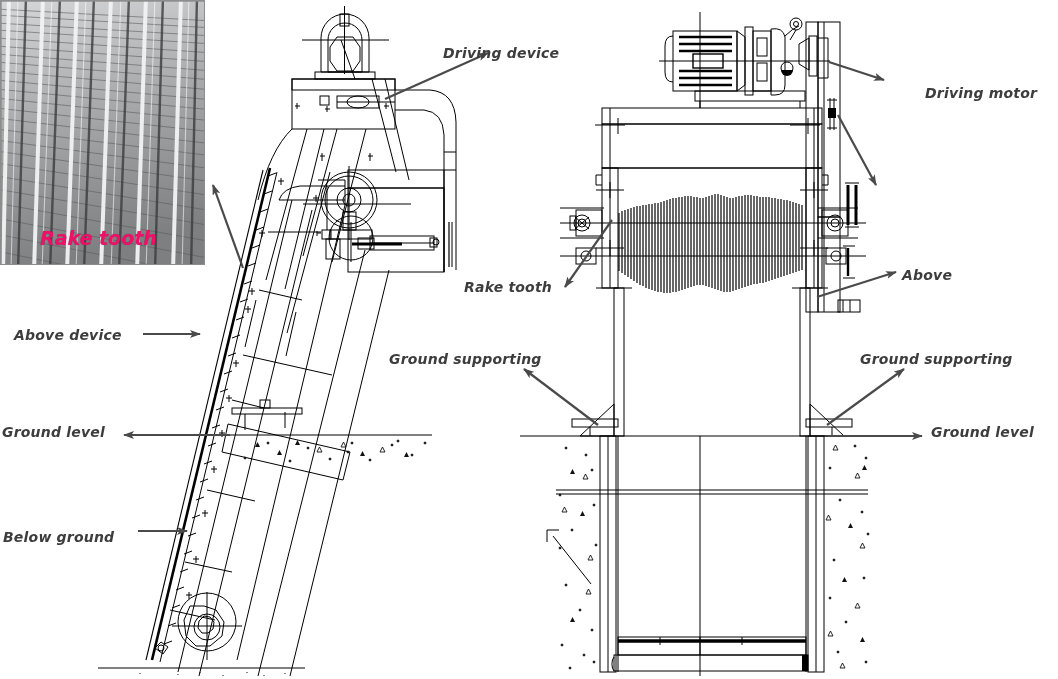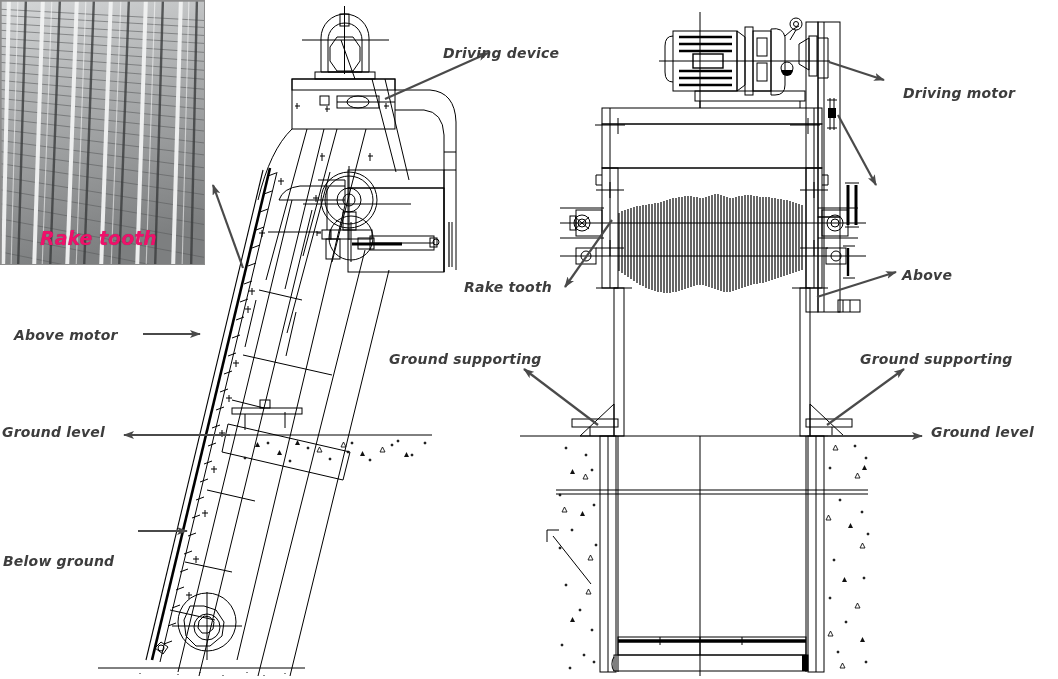--- a/index.html
+++ b/index.html
@@ -570,23 +570,23 @@
     <line x1="827" y1="425" x2="904" y2="369" marker-end="url(#ah)"></line>
     <line x1="143" y1="334" x2="200" y2="334" marker-end="url(#ah)"></line>
     <line x1="138" y1="531" x2="187" y2="531" marker-end="url(#ah)"></line>
     <line x1="230" y1="435" x2="124" y2="435" marker-end="url(#ah)"></line>
     <line x1="828" y1="436" x2="922" y2="436" marker-end="url(#ah)"></line>
     <line x1="243" y1="268" x2="213" y2="185" marker-end="url(#ah)"></line>
   </g>
 </svg>
 
 <div class="lbl" style="left:443px;top:45px;">Driving device</div>
-<div class="lbl" style="left:903px;top:85px;font-style:italic;">Driving motor</div>
+<div class="lbl" style="left:925px;top:85px;font-style:italic;">Driving motor</div>
 <div class="lbl" style="left:902px;top:267px;">Above</div>
 <div class="lbl" style="left:464px;top:279px;">Rake tooth</div>
 <div class="lbl" style="left:389px;top:351px;">Ground supporting</div>
 <div class="lbl" style="left:860px;top:351px;">Ground supporting</div>
-<div class="lbl" style="left:14px;top:327px;">Above motor</div>
+<div class="lbl" style="left:14px;top:327px;">Above device</div>
 <div class="lbl" style="left:2px;top:424px;">Ground level</div>
 <div class="lbl" style="left:931px;top:424px;">Ground level</div>
-<div class="lbl" style="left:3px;top:553px;">Below ground</div>
+<div class="lbl" style="left:3px;top:529px;">Below ground</div>
 
 </div>
 
 </body></html>

